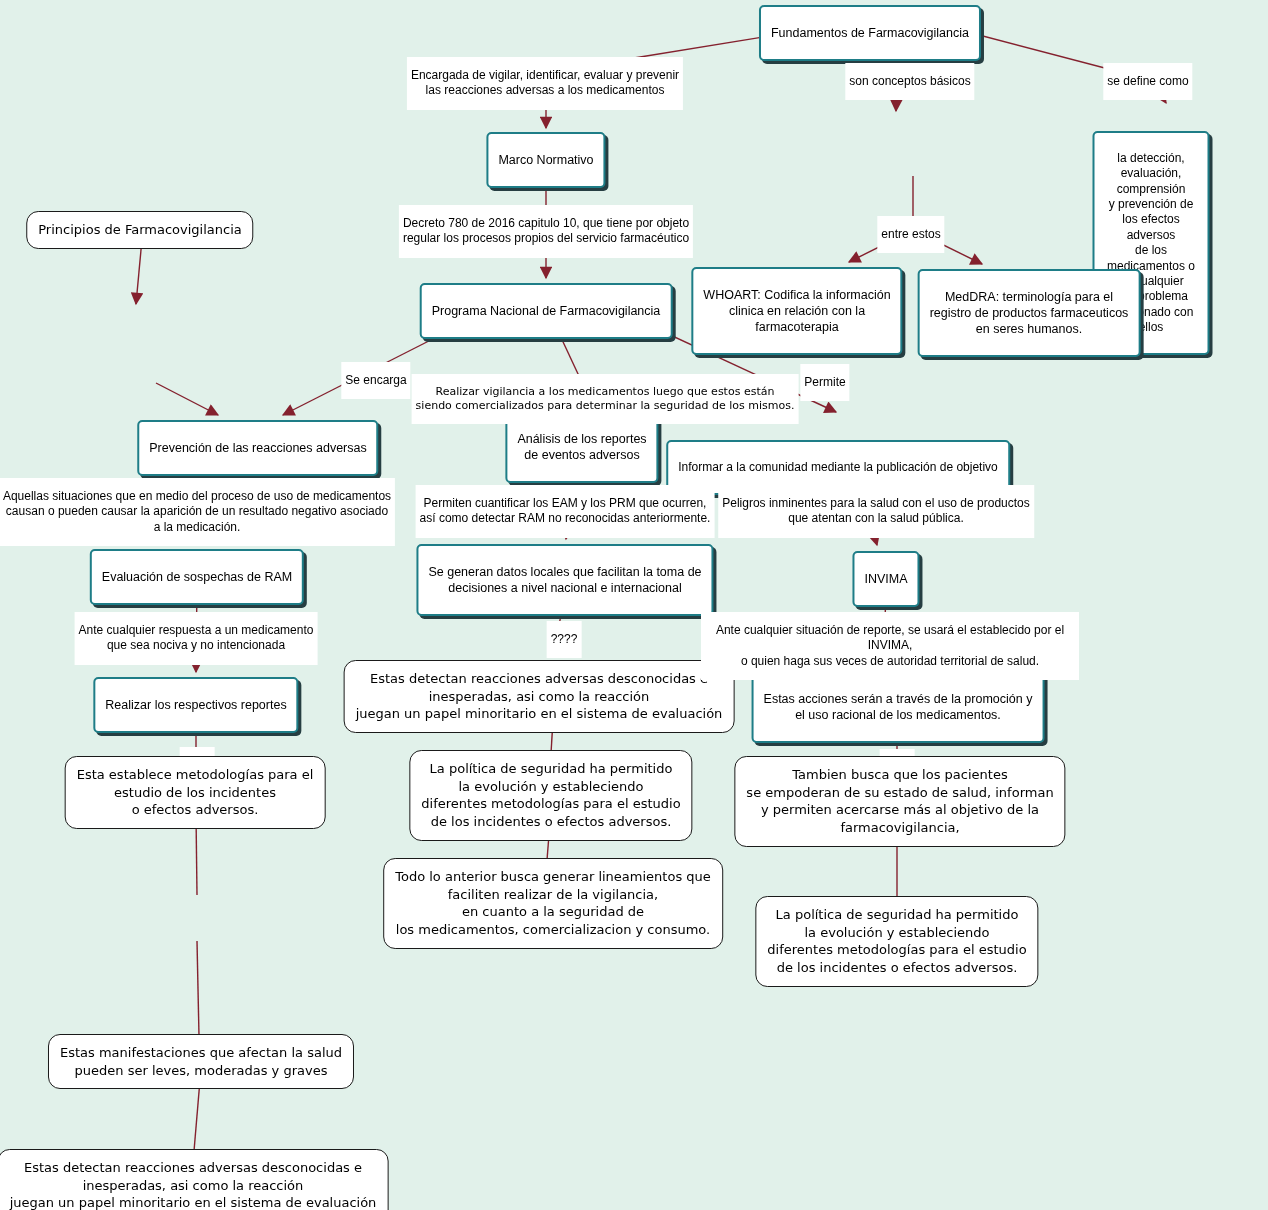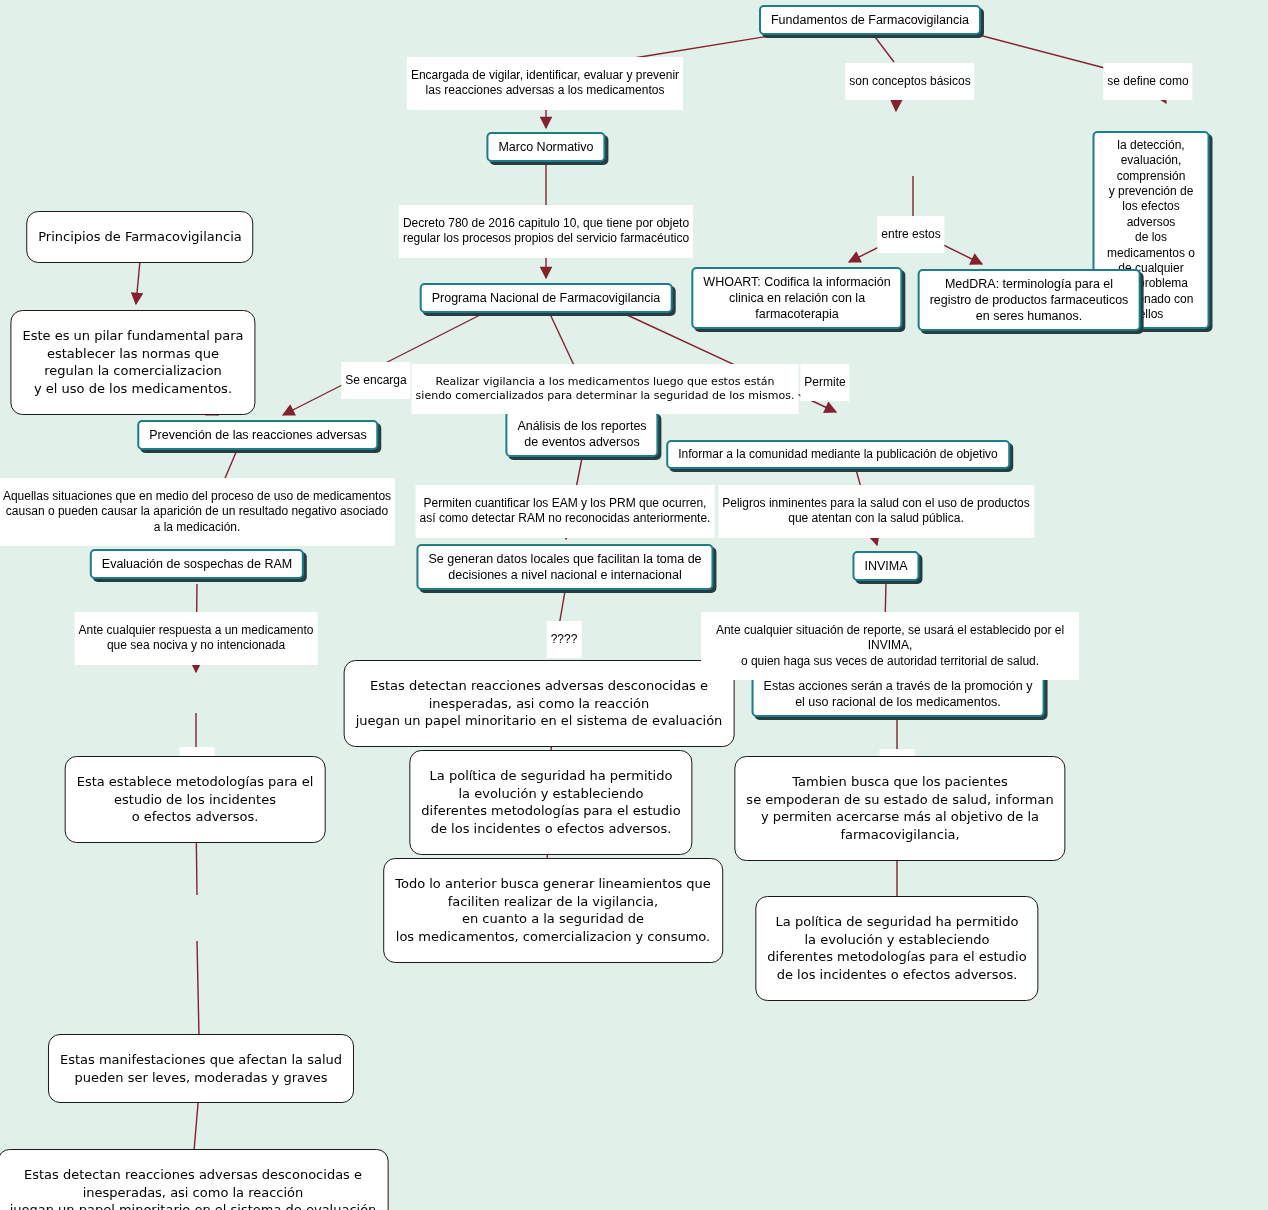--- a/index.html
+++ b/index.html
@@ -7,28 +7,28 @@
     position:relative;width:1268px;height:1210px;background:#e1f1ea;
     font-family:"Liberation Sans",sans-serif;overflow:hidden;color:#000;
   }
   svg.edges{position:absolute;left:0;top:0;z-index:0;}
   .node{
     position:absolute;transform:translateX(-50%);box-sizing:border-box;
     text-align:center;white-space:pre-line;z-index:2;
   }
   .concept{
     background:#ffffff;border:2px solid #1e7d87;border-radius:5px;
-    padding:5px 10px;font-size:12.5px;line-height:1.28;
+    padding:18px 10px;font-size:12.5px;line-height:1.28;
     font-family:"Liberation Sans",sans-serif;
     box-shadow:3px 3px 0 #263e42;
   }
   .concept.fs12{font-size:12px;margin-top:24px;}
   .plain{
     background:#ffffff;border:1px solid #1a1a1a;border-radius:12px;
-    padding:16px 11px;font-size:13px;line-height:1.36;
+    padding:9px 11px;font-size:13px;line-height:1.36;
     font-family:"DejaVu Sans",sans-serif;
   }
   .lbl{
     position:absolute;transform:translateX(-50%);text-align:center;
     white-space:pre-line;background:#ffffff;padding:11px 4px;
     font-size:12px;line-height:1.28;z-index:3;
     font-family:"Liberation Sans",sans-serif;
   }
   .lbl.small{font-family:"DejaVu Sans",sans-serif;font-size:11px;}
   .lbl.behind{z-index:1;}
@@ -96,28 +96,25 @@
 registro de productos farmaceuticos
 en seres humanos.</div>
   <div class="node concept" style="left:258px;top:420px">Prevención de las reacciones adversas</div>
   <div class="node concept" style="left:582px;top:411px">Análisis de los reportes
 de eventos adversos</div>
   <div class="node concept fs12" style="left:838px;top:416px">Informar a la comunidad mediante la publicación de objetivo</div>
   <div class="node concept" style="left:197px;top:549px">Evaluación de sospechas de RAM</div>
   <div class="node concept" style="left:565px;top:544px">Se generan datos locales que facilitan la toma de
 decisiones a nivel nacional e internacional</div>
   <div class="node concept" style="left:886px;top:551px">INVIMA</div>
+  <div class="node concept" style="left:196px;top:677px">Realizar los respectivos reportes</div>
   <div class="node concept" style="left:898px;top:671px">Estas acciones serán a través de la promoción y
 el uso racional de los medicamentos.</div>
 
   <div class="node plain" style="left:140px;top:211px">Principios de Farmacovigilancia</div>
-  <div class="node plain" style="left:133px;top:310px">Este es un pilar fundamental para
-establecer las normas que
-regulan la comercializacion
-y el uso de los medicamentos.</div>
   <div class="node plain" style="left:539px;top:660px">Estas detectan reacciones adversas desconocidas e
 inesperadas, asi como la reacción
 juegan un papel minoritario en el sistema de evaluación</div>
   <div class="node plain" style="left:195px;top:756px">Esta establece metodologías para el
 estudio de los incidentes
 o efectos adversos.</div>
   <div class="node plain" style="left:551px;top:750px">La política de seguridad ha permitido
 la evolución y estableciendo
 diferentes metodologías para el estudio
 de los incidentes o efectos adversos.</div>
@@ -140,21 +137,21 @@
 juegan un papel minoritario en el sistema de evaluación</div>
 
   <div class="lbl" style="left:545px;top:57px">Encargada de vigilar, identificar, evaluar y prevenir
 las reacciones adversas a los medicamentos</div>
   <div class="lbl" style="left:910px;top:63px">son conceptos básicos</div>
   <div class="lbl" style="left:1148px;top:63px">se define como</div>
   <div class="lbl" style="left:546px;top:205px">Decreto 780 de 2016 capitulo 10, que tiene por objeto
 regular los procesos propios del servicio farmacéutico</div>
   <div class="lbl" style="left:911px;top:216px">entre estos</div>
   <div class="lbl" style="left:376px;top:362px">Se encarga</div>
-  <div class="lbl small" style="left:605px;top:364px">Realizar vigilancia a los medicamentos luego que estos están
+  <div class="lbl small" style="left:605px;top:374px">Realizar vigilancia a los medicamentos luego que estos están
 siendo comercializados para determinar la seguridad de los mismos.</div>
   <div class="lbl" style="left:825px;top:364px">Permite</div>
   <div class="lbl" style="left:197px;top:478px">Aquellas situaciones que en medio del proceso de uso de medicamentos
 causan o pueden causar la aparición de un resultado negativo asociado
 a la medicación.</div>
   <div class="lbl" style="left:565px;top:485px">Permiten cuantificar los EAM y los PRM que ocurren,
 así como detectar RAM no reconocidas anteriormente.</div>
   <div class="lbl" style="left:876px;top:485px">Peligros inminentes para la salud con el uso de productos
 que atentan con la salud pública.</div>
   <div class="lbl" style="left:196px;top:612px">Ante cualquier respuesta a un medicamento

